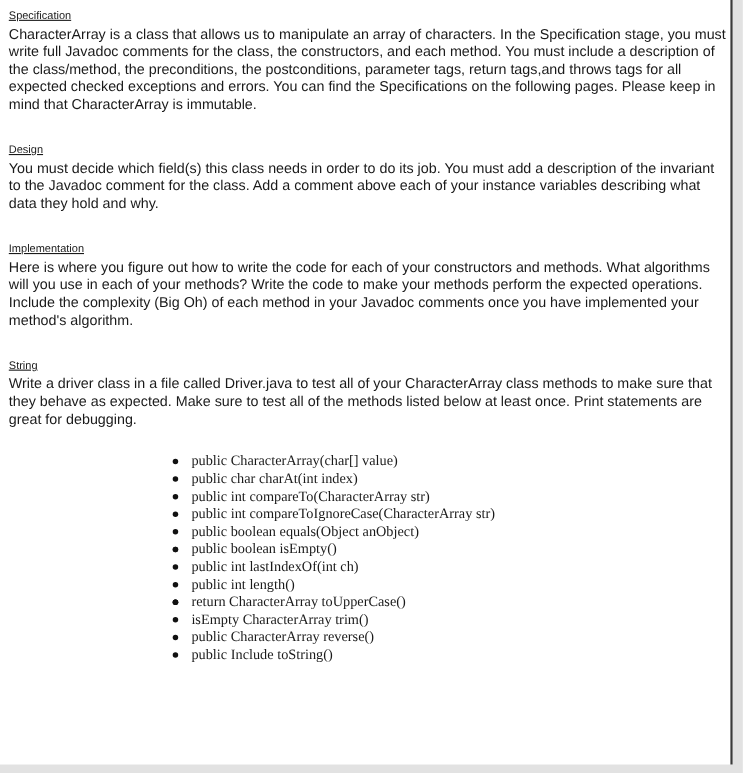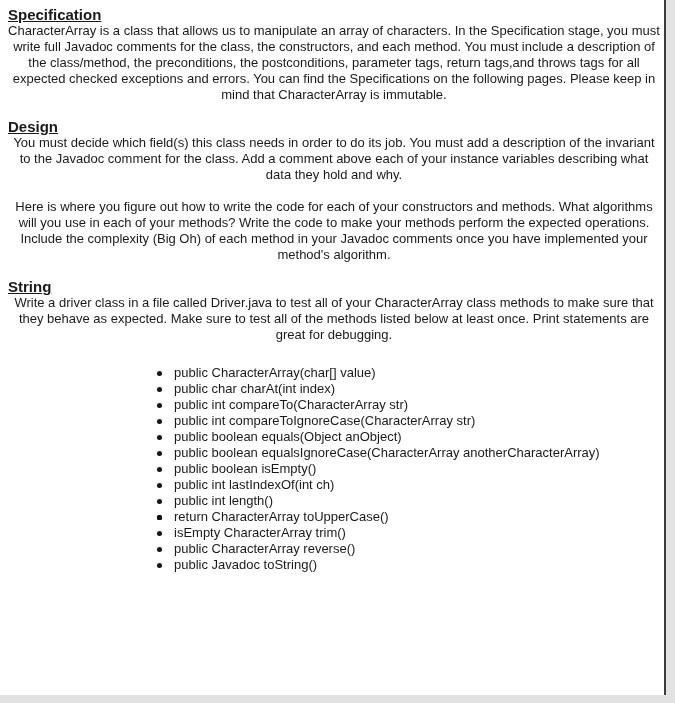--- a/index.html
+++ b/index.html
@@ -23,38 +23,38 @@
     left: 0;
     top: 0;
     width: 666px;
     height: 695px;
     background: #ffffff;
     border-right: 2px solid #3b3b3b;
     box-sizing: border-box;
     padding: 7px 4px 0 8px;
   }
   section { margin: 0; }
-  section + section { margin-top: 16px; }
+  section + section { margin-top: 26px; }
   .section-heading {
-    font-size: 15px;
-    font-weight: bold;
+    font-size: 10px;
+    font-weight: normal;
     text-decoration: underline;
     margin: 0;
     line-height: 16px;
   }
   .section-body {
     margin: 0;
     font-size: 13px;
     line-height: 16px;
-    text-align: center;
   }
   .method-list {
     margin: 22px 0 0 0;
     padding: 0 0 0 166px;
     list-style: none;
+    font-family: Liberation Serif, serif;
   }
   .method-list li {
     font-size: 13px;
     line-height: 16px;
     position: relative;
   }
   .method-list li .bullet {
     position: absolute;
     left: -17px;
     top: 5.5px;
@@ -74,40 +74,41 @@
       <h3 class="section-heading">Specification</h3>
       <p class="section-body">CharacterArray is a class that allows us to manipulate an array of characters. In the Specification stage, you must write full Javadoc comments for the class, the constructors, and each method. You must include a description of the class/method, the preconditions, the postconditions, parameter tags, return tags,and throws tags for all expected checked exceptions and errors. You can find the Specifications on the following pages. Please keep in mind that CharacterArray is immutable.</p>
     </section>
 
     <section>
       <h3 class="section-heading">Design</h3>
       <p class="section-body">You must decide which field(s) this class needs in order to do its job. You must add a description of the invariant to the Javadoc comment for the class. Add a comment above each of your instance variables describing what data they hold and why.</p>
     </section>
 
     <section>
+      <h3 class="section-heading">Implementation</h3>
       <p class="section-body">Here is where you figure out how to write the code for each of your constructors and methods. What algorithms will you use in each of your methods? Write the code to make your methods perform the expected operations. Include the complexity (Big Oh) of each method in your Javadoc comments once you have implemented your method's algorithm.</p>
     </section>
 
     <section>
       <h3 class="section-heading">String</h3>
       <p class="section-body">Write a driver class in a file called Driver.java to test all of your CharacterArray class methods to make sure that they behave as expected. Make sure to test all of the methods listed below at least once. Print statements are great for debugging.</p>
     </section>
 
     <ul class="method-list">
       <li><span class="bullet"></span><span>public CharacterArray(char[] value)</span></li>
       <li><span class="bullet"></span><span>public char charAt(int index)</span></li>
       <li><span class="bullet"></span><span>public int compareTo(CharacterArray str)</span></li>
       <li><span class="bullet"></span><span>public int compareToIgnoreCase(CharacterArray str)</span></li>
       <li><span class="bullet"></span><span>public boolean equals(Object anObject)</span></li>
-      <li><span class="bullet"></span><span>public boolean equalsIgnoreCase(CharacterArray anotherCharacterArray)</span></li>
+      <li><span class="bullet"></span></li>
       <li><span class="bullet"></span><span>public boolean isEmpty()</span></li>
       <li><span class="bullet"></span><span>public int lastIndexOf(int ch)</span></li>
       <li><span class="bullet"></span><span>public int length()</span></li>
       <li><span class="bullet"></span></li>
       <li><span class="bullet"></span></li>
       <li><span class="bullet"></span><span>return CharacterArray toUpperCase()</span></li>
       <li><span class="bullet"></span><span>isEmpty CharacterArray trim()</span></li>
       <li><span class="bullet"></span><span>public CharacterArray reverse()</span></li>
-      <li><span class="bullet"></span><span>public Javadoc toString()</span></li>
+      <li><span class="bullet"></span><span>public Include toString()</span></li>
     </ul>
 
   </div>
 </div>
 
 </body></html>

